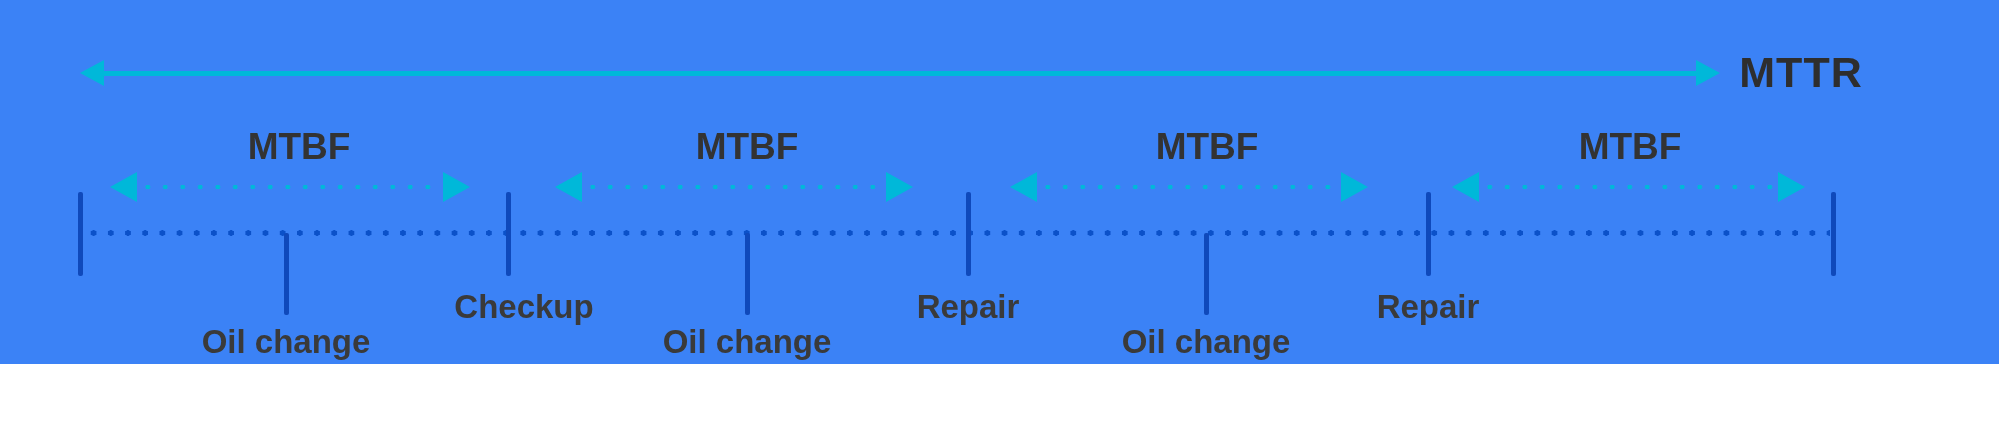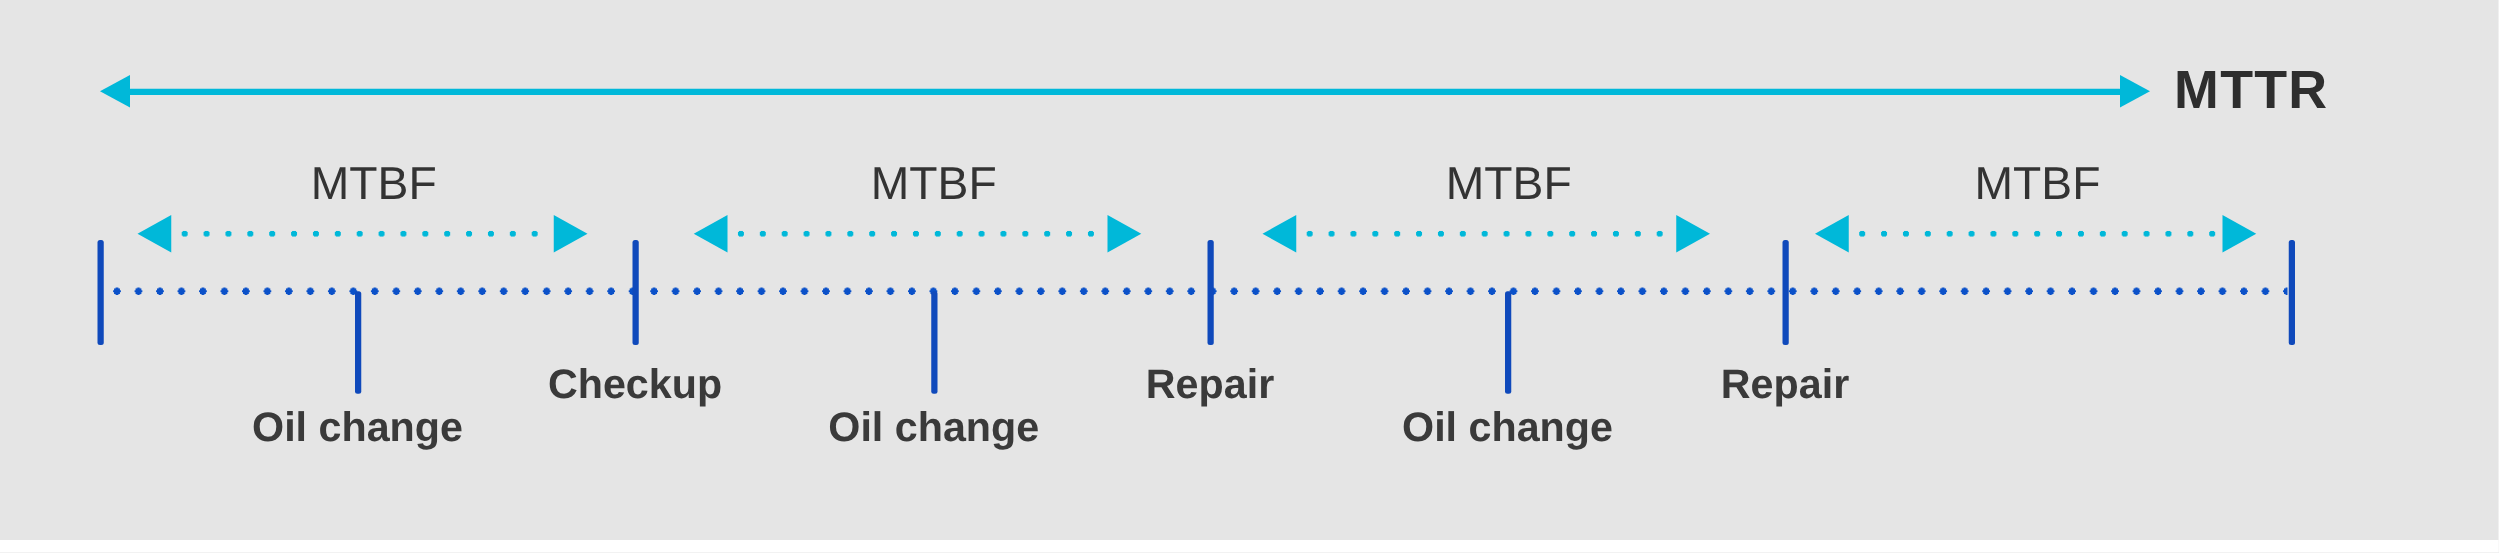--- a/index.html
+++ b/index.html
@@ -5,22 +5,22 @@
   :root{
     --cyan:#00b8d9;
     --blue-dot:#0b51c9;
     --blue-tick:#0f49bb;
     --text:#3a3a3a;
     --heading:#2e2e2e;
   }
   html,body{margin:0;padding:0;background:#ffffff;}
   .canvas{
     position:relative;
-    width:1999px;height:432px;
-    background:#e5e5e5;
+    width:1999px;height:364px;
+    background:#3b82f6;
     overflow:hidden;
     font-family:"Liberation Sans", sans-serif;
   }
   
   .solid-line{
     position:absolute;height:5px;background:var(--cyan);border-radius:3px;
   }
   
   .dots-cyan{
     position:absolute;height:6px;
@@ -42,21 +42,21 @@
   .tick{position:absolute;width:5px;background:var(--blue-tick);border-radius:2px;}
   .tick-boundary{top:192px;height:84px;}
   .tick-maint{top:233px;height:82px;}
   
   .mttr-label{
     position:absolute;color:var(--heading);font-size:43px;line-height:46px;
     font-weight:bold;text-align:center;letter-spacing:1px;
   }
   .mtbf-label{
     position:absolute;color:#333333;font-size:37px;line-height:37px;
-    font-weight:normal;text-align:center;width:200px;top:128px;
+    font-weight:bold;text-align:center;width:200px;top:128px;
   }
   .evt{
     position:absolute;color:var(--text);font-size:33px;line-height:34px;
     font-weight:bold;text-align:center;white-space:pre-line;
   }
 </style>
 </head>
 <body>
 
 <div class="canvas">
@@ -101,21 +101,21 @@
   <div class="tick tick-boundary" style="left:78px"></div>
   <div class="tick tick-boundary" style="left:506px"></div>
   <div class="tick tick-boundary" style="left:966px"></div>
   <div class="tick tick-boundary" style="left:1426px"></div>
   <div class="tick tick-boundary" style="left:1831px"></div>
 
   <div class="tick tick-maint" style="left:284px"></div>
   <div class="tick tick-maint" style="left:745px"></div>
   <div class="tick tick-maint" style="left:1204px"></div>
 
-  <div class="evt" style="left:408px;top:290px;width:200px">Checkup</div>
+  <div class="evt" style="left:424px;top:290px;width:200px">Checkup</div>
   <div class="evt" style="left:868px;top:290px;width:200px">Repair</div>
   <div class="evt" style="left:1328px;top:290px;width:200px">Repair</div>
 
   <div class="evt" style="left:176px;top:325px;width:220px">Oil change</div>
   <div class="evt" style="left:637px;top:325px;width:220px">Oil change</div>
   <div class="evt" style="left:1096px;top:325px;width:220px">Oil change</div>
 
 </div>
 
 </body></html>

